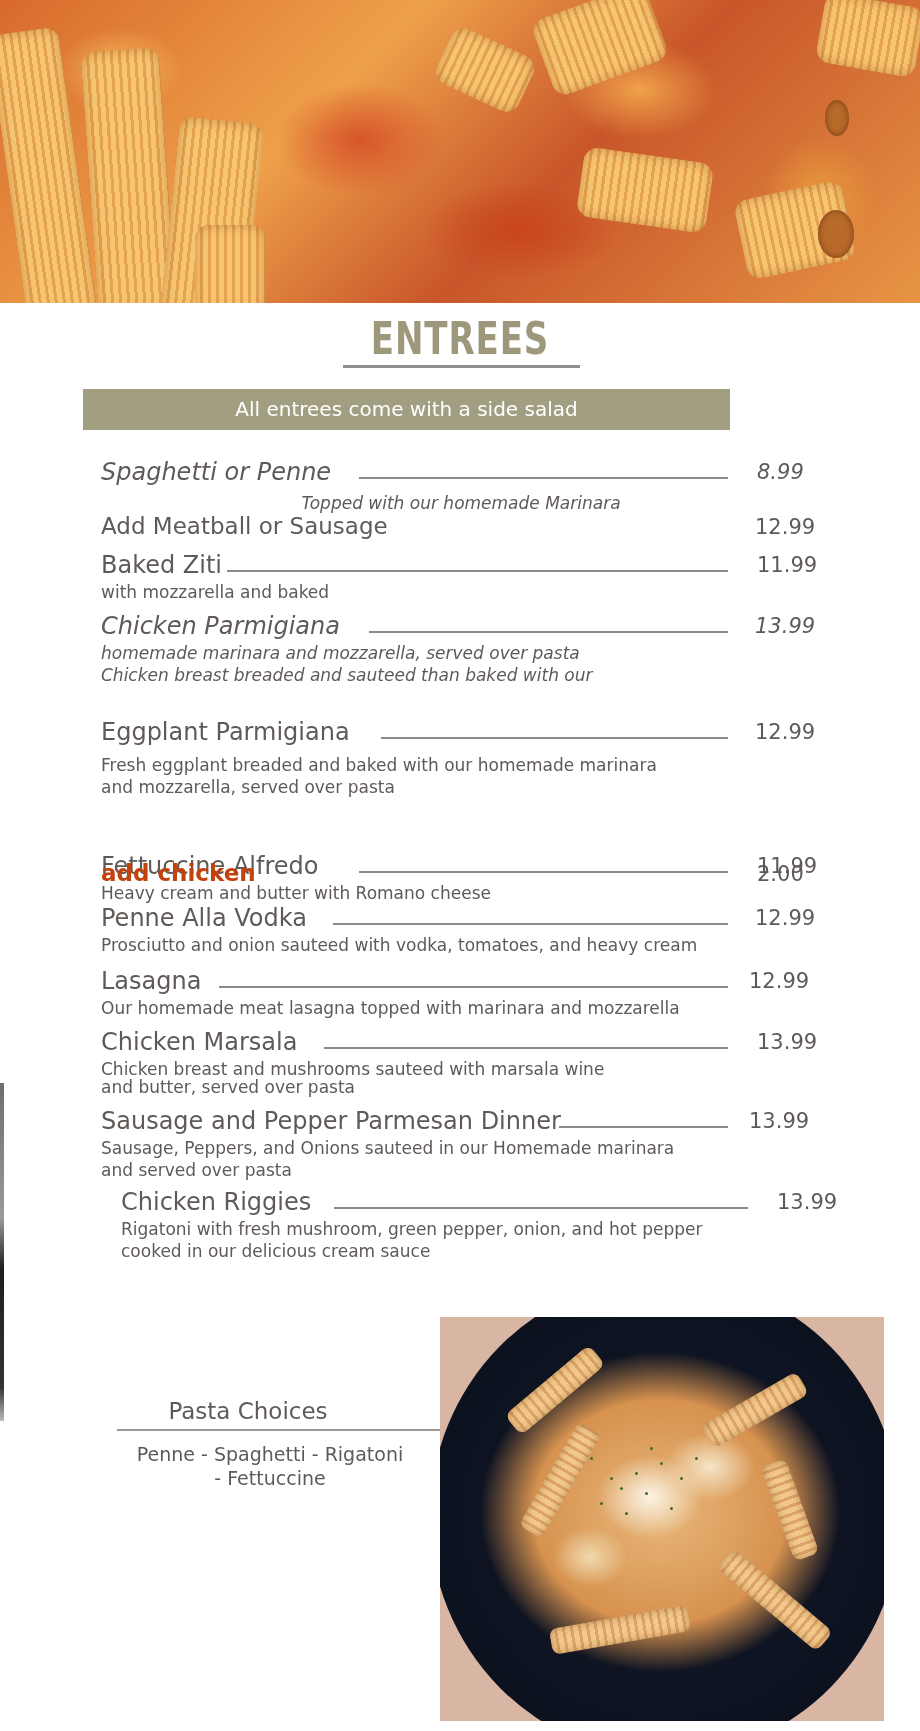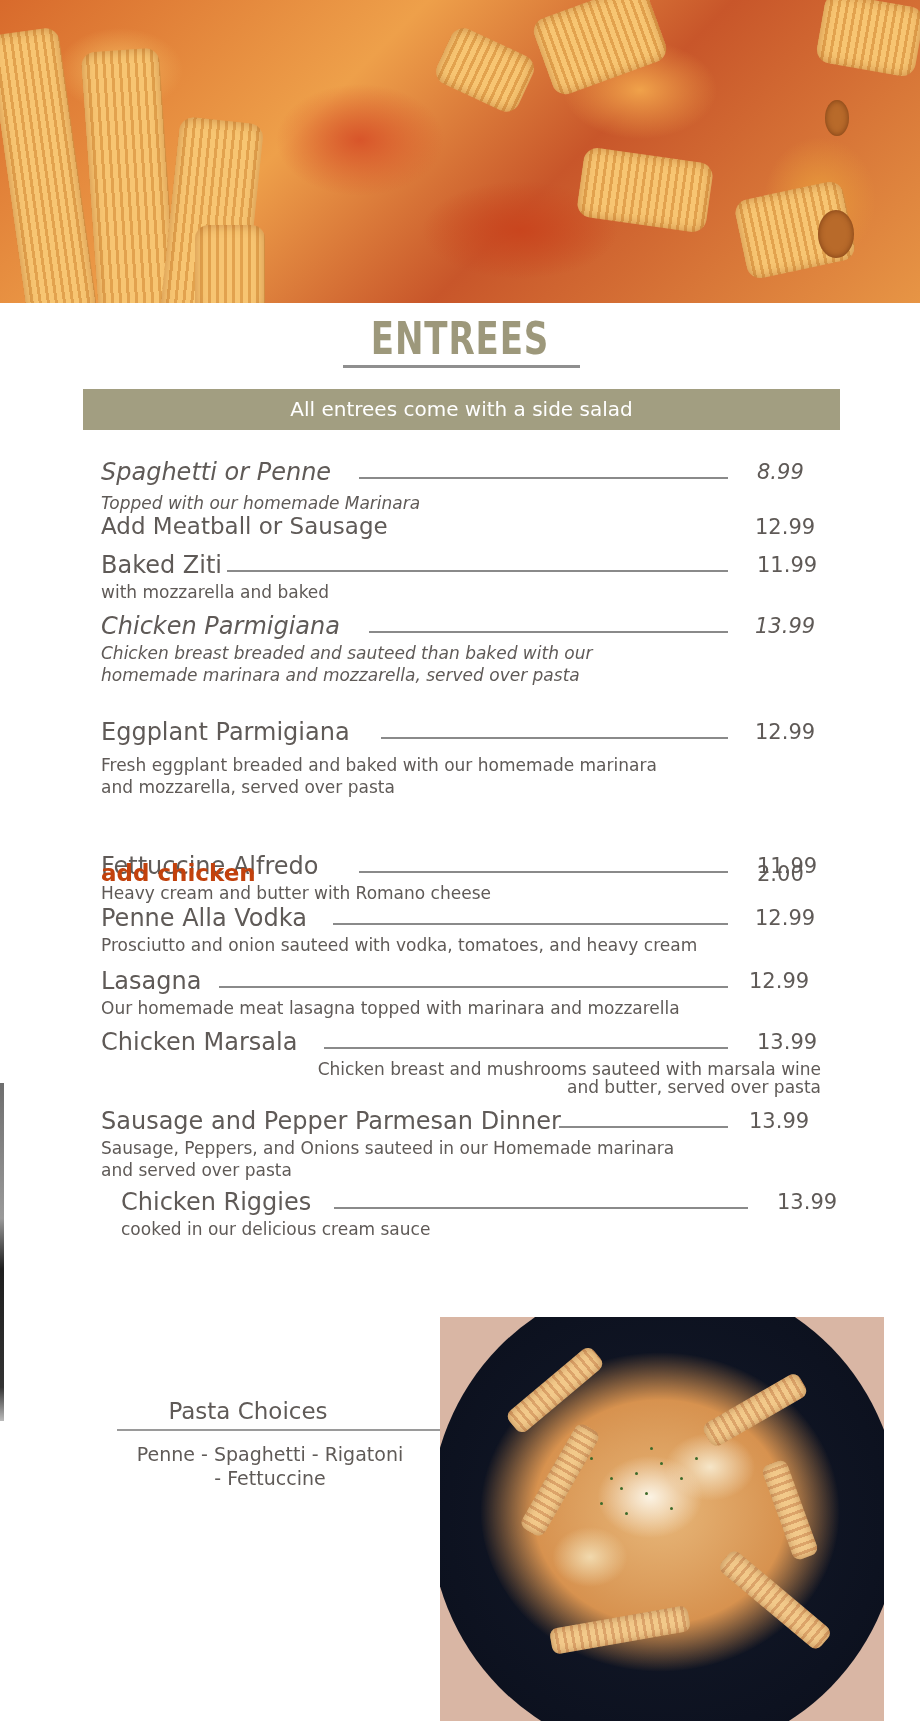--- a/index.html
+++ b/index.html
@@ -19,21 +19,21 @@
                 background:repeating-linear-gradient(90deg, #f7c572 0 5px, #e2a24e 5px 8px);
                 box-shadow: inset 0 0 12px rgba(150,70,20,.45); }
   .hero .hole { position:absolute; border-radius:50%; background:#b86a2a;
                 box-shadow: inset 0 0 6px rgba(80,30,5,.6); }
 
   .title { position:absolute; left:0; width:920px; top:313px; text-align:center;
            font-family:"DejaVu Sans Condensed","DejaVu Sans", sans-serif; font-weight:bold;
            font-size:44px; letter-spacing:1px; color:#9d987b; transform:scaleX(.86); }
   .title-rule { position:absolute; left:343px; top:365px; width:237px; height:3px; background:#8f8f8f; }
 
-  .banner { position:absolute; left:83px; top:389px; width:757px; height:41px; background:#a29e81;
+  .banner { position:absolute; left:83px; top:389px; width:647px; height:41px; background:#a29e81;
             color:#ffffff; font-size:20px; text-align:center; line-height:41px; }
 
   .item { position:absolute; left:101px; width:720px; }
   .item-row { position:relative; height:30px; }
   .item-name { position:absolute; left:0; top:0; font-size:24px; color:#5f5a57; background:#fff;
                padding-right:0; white-space:nowrap; }
   .leader { position:absolute; top:19px; height:2px; background:#8a8a8a; right:93px; }
   .price { position:absolute; top:2px; font-size:21px; color:#5f5a57; }
   .desc { font-size:17px; line-height:22px; color:#5f5a57; }
   .addon { position:absolute; left:101px; width:720px; height:30px; }
@@ -86,21 +86,21 @@
 <div class="title-rule"></div>
 
 <div class="banner">All entrees come with a side salad</div>
 
 <div class="item" style="top:458px;font-style:italic;">
   <div class="item-row">
     <span class="leader" style="left:258px;"></span>
     <span class="item-name">Spaghetti or Penne</span>
     <span class="price" style="left:656px;">8.99</span>
   </div>
-  <div class="desc" style="margin-top:4px;">Topped with our homemade Marinara</div>
+  <div class="desc" style="margin-top:4px;text-align:center;">Topped with our homemade Marinara</div>
 </div>
 <div class="addon" style="top:513px;">
   <span class="addon-label">Add Meatball or Sausage</span>
   <span class="addon-price" style="left:654px;">12.99</span>
 </div>
 
 <div class="item" style="top:551px;">
   <div class="item-row">
     <span class="leader" style="left:126px;"></span>
     <span class="item-name">Baked Ziti</span>
@@ -108,22 +108,22 @@
   </div>
   <div class="desc">with mozzarella and baked</div>
 </div>
 
 <div class="item" style="top:612px;font-style:italic;">
   <div class="item-row">
     <span class="leader" style="left:268px;"></span>
     <span class="item-name">Chicken Parmigiana</span>
     <span class="price" style="left:654px;">13.99</span>
   </div>
+  <div class="desc">homemade marinara and mozzarella, served over pasta</div>
   <div class="desc">Chicken breast breaded and sauteed than baked with our</div>
-  <div class="desc">homemade marinara and mozzarella, served over pasta</div>
 </div>
 
 <div class="item" style="top:718px;">
   <div class="item-row">
     <span class="leader" style="left:280px;"></span>
     <span class="item-name">Eggplant Parmigiana</span>
     <span class="price" style="left:654px;">12.99</span>
   </div>
   <div class="desc" style="margin-top:6px;">Fresh eggplant breaded and baked with our homemade marinara</div>
   <div class="desc">and mozzarella, served over pasta</div>
@@ -153,21 +153,21 @@
 
 <div class="item" style="top:967px;">
   <div class="item-row">
     <span class="leader" style="left:118px;"></span>
     <span class="item-name">Lasagna</span>
     <span class="price" style="left:648px;">12.99</span>
   </div>
   <div class="desc">Our homemade meat lasagna topped with marinara and mozzarella</div>
 </div>
 
-<div class="item" style="top:1028px;text-align:right;">
+<div class="item" style="top:1028px;">
   <div class="item-row">
     <span class="leader" style="left:223px;"></span>
     <span class="item-name">Chicken Marsala</span>
     <span class="price" style="left:656px;">13.99</span>
   </div>
   <div class="desc">Chicken breast and mushrooms sauteed with marsala wine</div>
   <div class="desc" style="margin-top:-4px;">and butter, served over pasta</div>
 </div>
 
 <div class="item" style="top:1107px;">
@@ -179,20 +179,21 @@
   <div class="desc">Sausage, Peppers, and Onions sauteed in our Homemade marinara</div>
   <div class="desc">and served over pasta</div>
 </div>
 
 <div class="item" style="top:1188px;margin-left:20px;">
   <div class="item-row">
     <span class="leader" style="left:213px;"></span>
     <span class="item-name">Chicken Riggies</span>
     <span class="price" style="left:656px;">13.99</span>
   </div>
+  <div class="desc">Rigatoni with fresh mushroom, green pepper, onion, and hot pepper</div>
   <div class="desc">cooked in our delicious cream sauce</div>
 </div>
 
 <div class="side-strip"></div>
 
 <div class="pasta-title">Pasta Choices</div>
 <div class="pasta-rule"></div>
 <div class="pasta-list">
   <div>Penne - Spaghetti - Rigatoni</div>
   <div>- Fettuccine</div>

